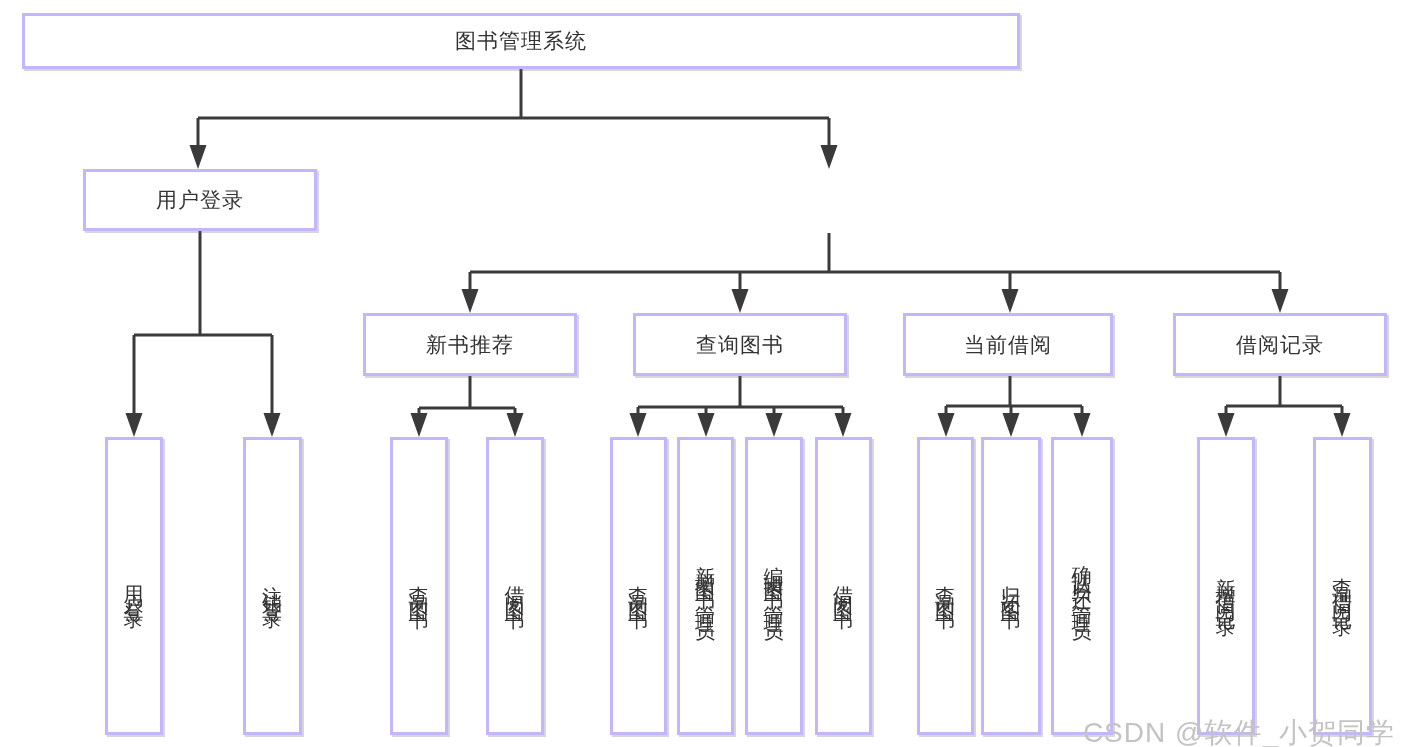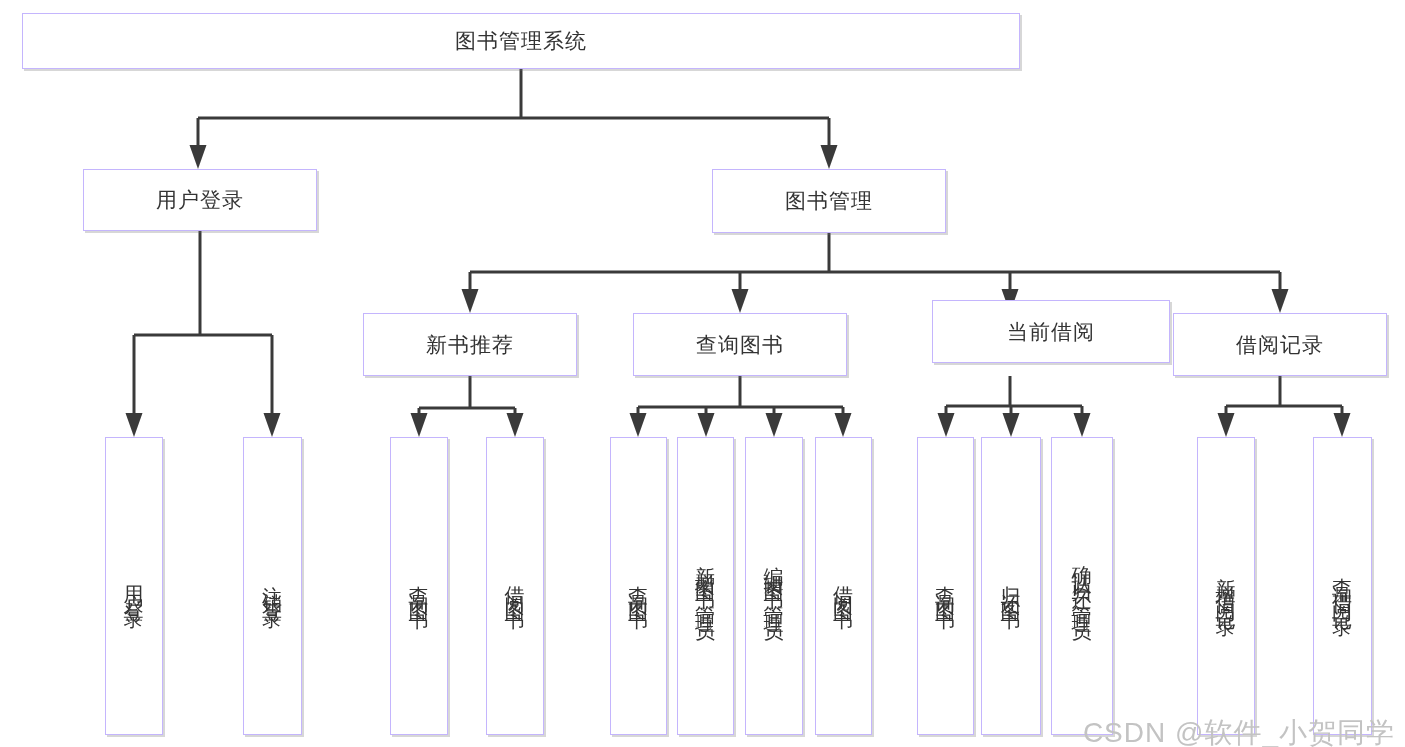--- a/index.html
+++ b/index.html
@@ -15,21 +15,21 @@
   .connectors {
     position: absolute;
     left: 0; top: 0;
     width: 1405px; height: 747px;
     z-index: 1;
     pointer-events: none;
   }
   .box {
     position: absolute;
     box-sizing: border-box;
-    border: 1px solid #c4b5fd;
+    border: 3px solid #c4b5fd;
     background: #ffffff;
     display: flex;
     align-items: center;
     justify-content: center;
     z-index: 2;
     box-shadow: 2px 2px 0 rgba(110,110,110,0.28);
   }
   .hbox .lbl {
     font-size: 21px;
     letter-spacing: 1px;
@@ -113,31 +113,28 @@
       <path d="M1333.5 413 L1350.5 413 L1342 437 Z" fill="#3a3a3a"></path>
     </svg>
 
   <div class="box hbox" style="left:22px; top:13px; width:998px; height:56px;">
     <span class="lbl">图书管理系统</span>
   </div>
 
   <div class="box hbox" style="left:83px; top:169px; width:234px; height:62px;">
     <span class="lbl">用户登录</span>
   </div>
-  <div class="box hbox" style="left:712px; top:169px; width:234px; height:64px;">
-    <span class="lbl">图书管理</span>
-  </div>
 
   <div class="box hbox" style="left:363px; top:313px; width:214px; height:63px;">
     <span class="lbl">新书推荐</span>
   </div>
   <div class="box hbox" style="left:633px; top:313px; width:214px; height:63px;">
     <span class="lbl">查询图书</span>
   </div>
-  <div class="box hbox" style="left:903px; top:300px; width:238px; height:63px;margin-left:29px;">
+  <div class="box hbox" style="left:903px; top:313px; width:210px; height:63px;">
     <span class="lbl">当前借阅</span>
   </div>
   <div class="box hbox" style="left:1173px; top:313px; width:214px; height:63px;">
     <span class="lbl">借阅记录</span>
   </div>
 
   <div class="box vbox" style="left:105px; top:437px; width:58px; height:298px;">
     <span class="lbl">用户登录</span>
   </div>
   <div class="box vbox" style="left:243px; top:437px; width:59px; height:298px;">

